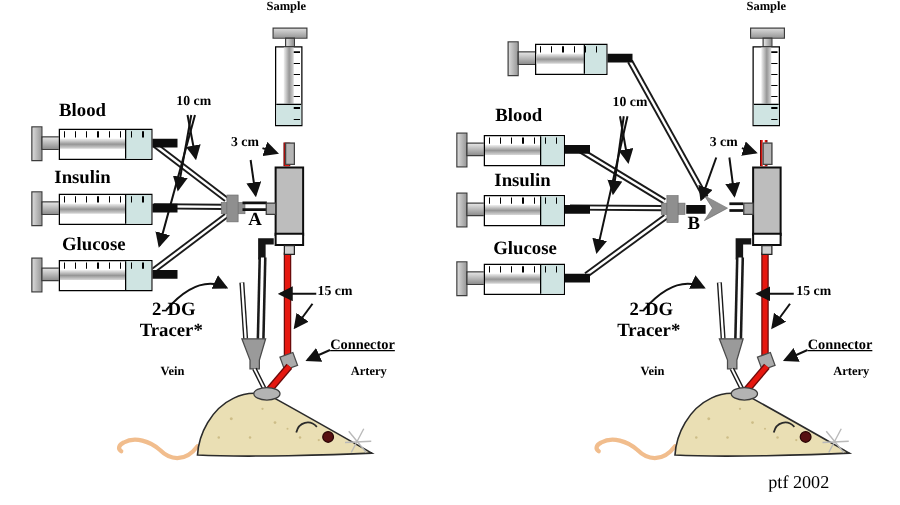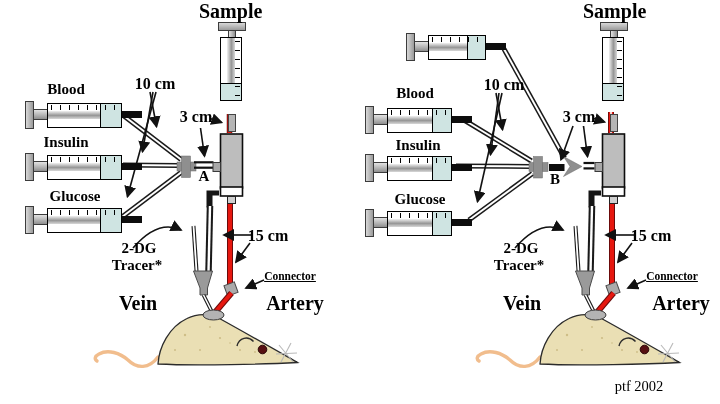--- a/index.html
+++ b/index.html
@@ -1,21 +1,21 @@
 <!DOCTYPE html>
 <html><head>
 <meta charset="utf-8">
 <style>
   html,body{margin:0;padding:0;background:#fff;}
   .stage{position:relative;width:720px;height:404px;background:#fff;overflow:hidden;
          font-family:"Liberation Serif",serif;}
   .stage svg{position:absolute;left:0;top:0;}
   .lbl{position:absolute;font-weight:bold;color:#000;text-align:center;
        line-height:1.05;white-space:nowrap;}
-  .fs16{font-size:20px;} .fs15{font-size:15px;} .fs12{font-size:16px;}
+  .fs16{font-size:10px;} .fs15{font-size:15px;} .fs12{font-size:11px;}
   .fs11{font-size:11.5px;text-decoration:underline;} .sig{font-weight:normal;font-size:14.5px;}
 
   
   .syr-h{position:absolute;height:30px;--bw:73px;--lw:20px;}
   .syr-h .cap{position:absolute;left:0;top:0;width:7px;height:26px;
       background:linear-gradient(90deg,#d8d8d8,#9a9a9a);border:1px solid #3c3c3c;}
   .syr-h .rod{position:absolute;left:8px;top:8px;width:14px;height:9px;
       background:linear-gradient(#e3e3e3,#8f8f8f);border:1px solid #3c3c3c;}
   .syr-h .barrel{position:absolute;left:22px;top:2px;height:23px;width:var(--bw);
       background:#fff;border:1.5px solid #000;}

